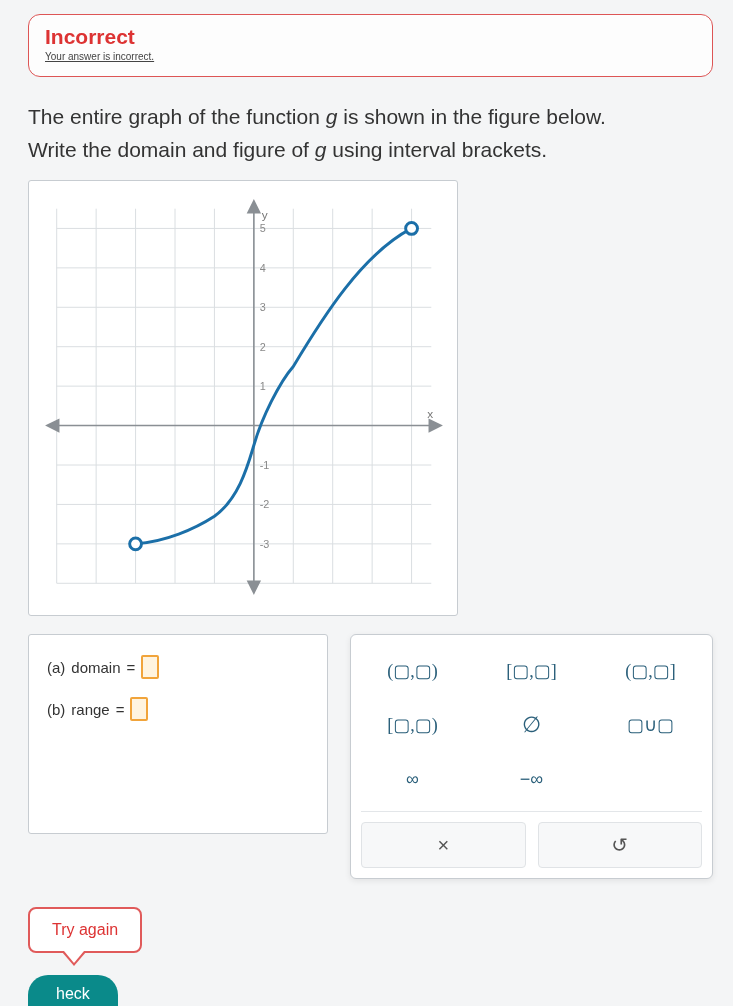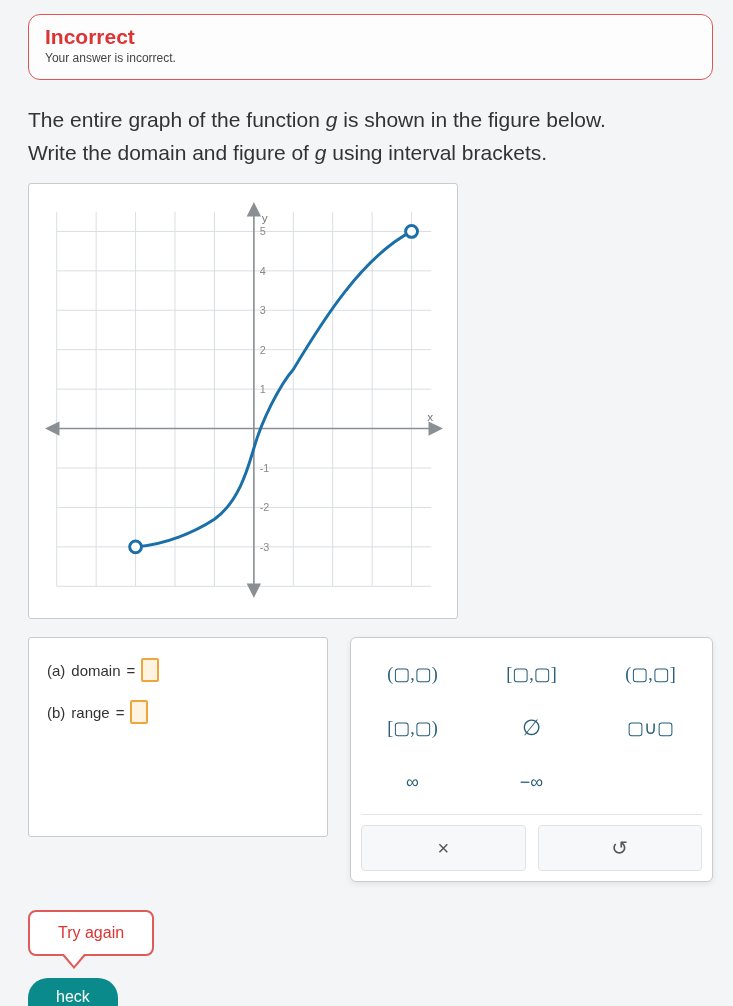--- a/index.html
+++ b/index.html
@@ -16,23 +16,24 @@
     padding: 10px 16px 14px 16px;
     margin-bottom: 18px;
     background: #fdfdfd;
   }
   .incorrect-label {
     color: #d33;
     font-weight: bold;
     font-size: 21px;
   }
   .feedback-main {
-    font-size: 12px;
+    font-size: 10px;
     color: #444;
     margin-top: 2px;
+    text-decoration: underline;
   }
   .feedback-ul {
     list-style: disc;
     margin: 4px 0 0 44px;
     font-size: 14px;
     color: #444;
   }
   .prompt {
     font-size: 21px;
     line-height: 1.55;
@@ -111,21 +112,21 @@
     font-size: 20px;
     color: #555;
   }
   .try-again {
     display: inline-block;
     margin-top: 28px;
     border: 2px solid #e05a5a;
     color: #d33;
     background: #fff;
     border-radius: 8px;
-    padding: 12px 28px;
+    padding: 12px 22px;
     font-size: 16px;
     position: relative;
     cursor: pointer;
   }
   .try-again::after {
     content:"";
     position:absolute;
     left: 34px; bottom: -12px;
     width: 0; height:0;
     border-left: 10px solid transparent;

